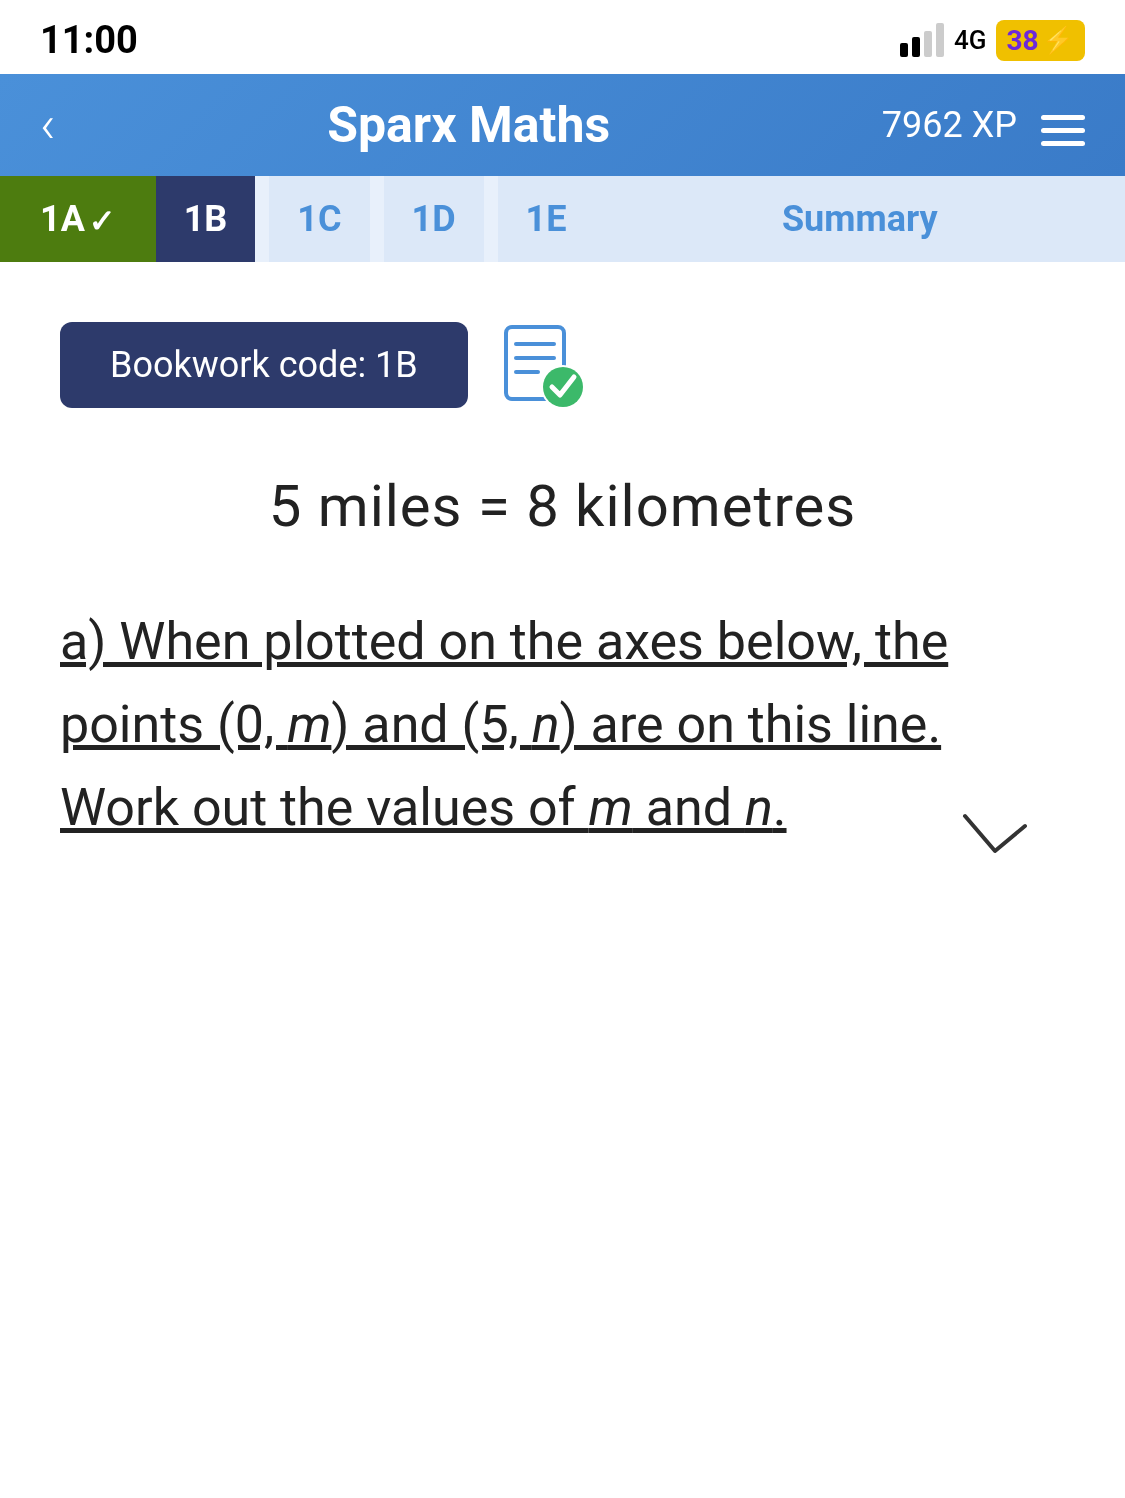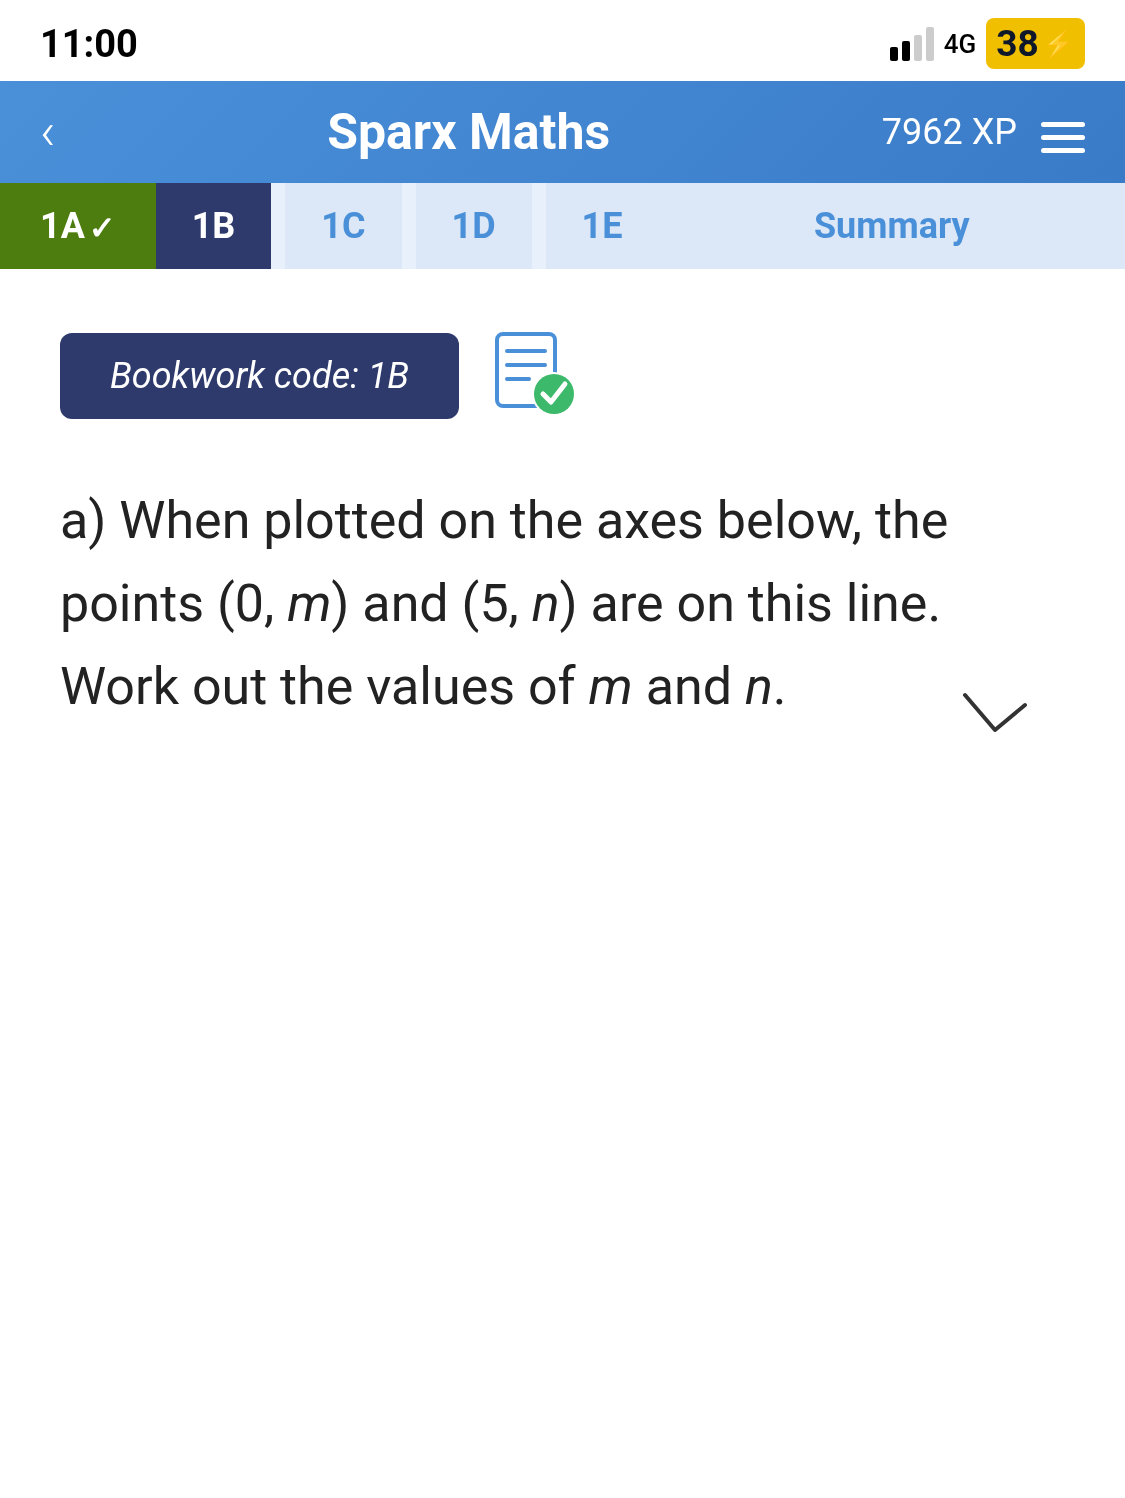--- a/index.html
+++ b/index.html
@@ -57,23 +57,23 @@
     .battery-container {
       display: flex;
       align-items: center;
       background: #f0c000;
       border-radius: 8px;
       padding: 4px 10px;
       gap: 4px;
     }
 
     .battery-text {
-      font-size: 37px;
+      font-size: 28px;
       font-weight: 700;
-      color: #0f172a;
+      color: #6d28d9;
     }
 
     .battery-bolt {
       font-size: 26px;
       color: #000;
     }
 
     
     .header {
       background: linear-gradient(135deg, #4a90d9, #3a7bc8);
@@ -124,21 +124,21 @@
     }
 
     
     .tabs-container {
       display: flex;
       background: #e8f0fb;
       overflow: hidden;
     }
 
     .tab {
-      padding: 22px 36px;
+      padding: 22px 28px;
       font-size: 36px;
       font-weight: 700;
       cursor: pointer;
       text-align: center;
       white-space: nowrap;
     }
 
     .tab-1a {
       background: #4d7c0f;
       color: #ffffff;
@@ -170,24 +170,23 @@
     }
 
     
     .content {
       padding: 60px 60px 80px 60px;
       background: #ffffff;
     }
 
     .bookwork-row {
       display: flex;
-      align-items: flex-end;
+      align-items: flex-start;
       gap: 30px;
       margin-bottom: 60px;
-      font-style: italic;
     }
 
     .bookwork-badge {
       background: #2d3a6b;
       color: #ffffff;
       font-size: 36px;
       font-weight: 400;
       padding: 22px 50px;
       border-radius: 12px;
     }
@@ -213,20 +212,21 @@
       color: #222;
       line-height: 1.5;
       margin-bottom: 70px;
     }
 
     .question-text {
       font-size: 52px;
       color: #222;
       line-height: 1.6;
       text-align: left;
+      text-decoration: underline;
     }
 
     .italic {
       font-style: italic;
     }
 
     .content-wrapper {
       position: relative;
     }
 
@@ -303,20 +303,21 @@
       <line x1="18" y1="22" x2="56" y2="22" stroke="#4a90d9" stroke-width="4" stroke-linecap="round"></line>
       <line x1="18" y1="36" x2="56" y2="36" stroke="#4a90d9" stroke-width="4" stroke-linecap="round"></line>
       <line x1="18" y1="50" x2="40" y2="50" stroke="#4a90d9" stroke-width="4" stroke-linecap="round"></line>
 
       <circle cx="65" cy="65" r="22" fill="#ffffff"></circle>
       <circle cx="65" cy="65" r="20" fill="#3cb96a"></circle>
       <polyline points="54,65 62,73 76,55" fill="none" stroke="#ffffff" stroke-width="5" stroke-linecap="round" stroke-linejoin="round"></polyline>
     </svg>
   </div>
 
+  <div class="formula-text">5 miles = 8 kilometres</div>
 
 
   <div class="content-wrapper">
     <div class="question-text">
       a) When plotted on the axes below, the points (0,&nbsp;<span class="italic">m</span>) and (5,&nbsp;<span class="italic">n</span>) are on this line. Work out the values of <span class="italic">m</span> and <span class="italic">n</span>.
     </div>
 
     <div class="arrow-hint">
       <svg width="80" height="60" viewBox="0 0 80 60" xmlns="http://www.w3.org/2000/svg">
         <polyline points="10,10 40,45 70,20" fill="none" stroke="#333" stroke-width="4" stroke-linecap="round" stroke-linejoin="round"></polyline>

